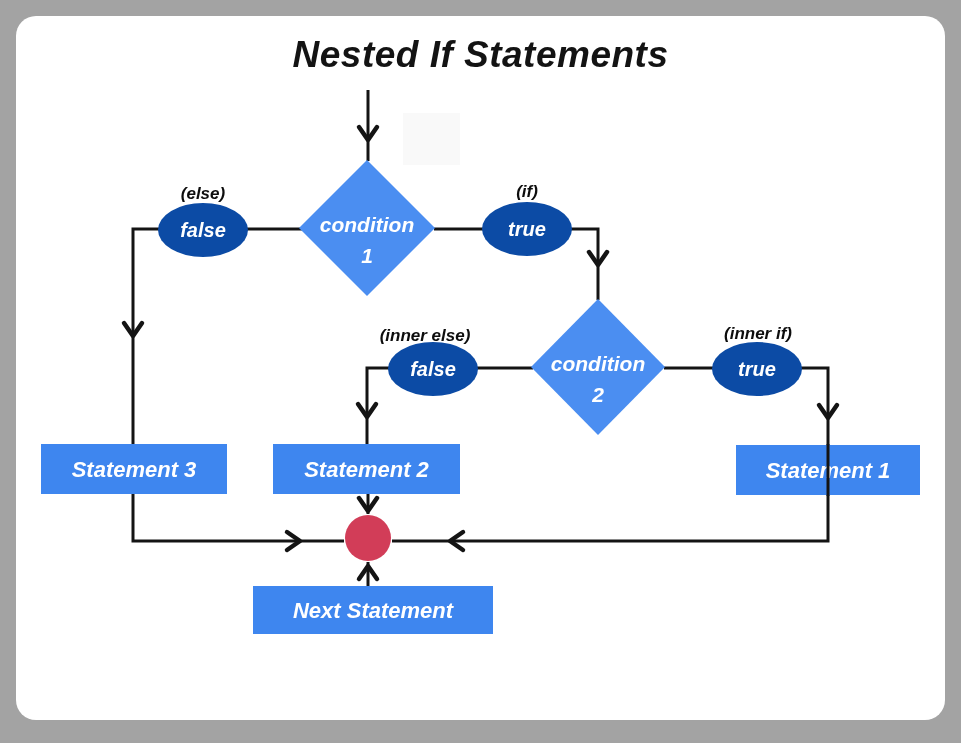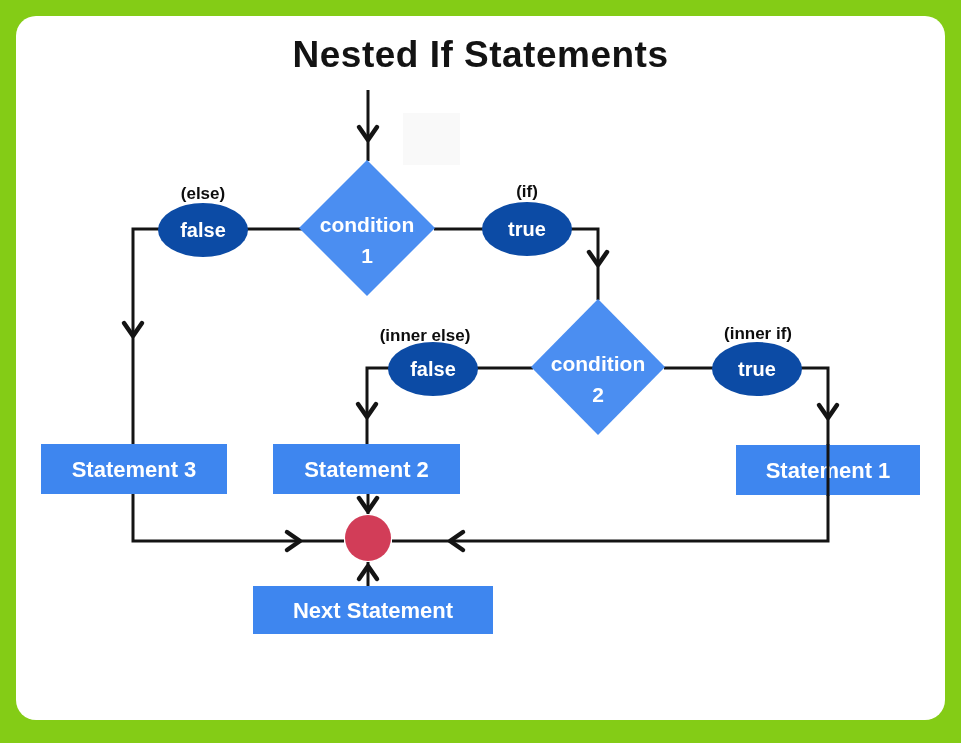--- a/index.html
+++ b/index.html
@@ -32,21 +32,21 @@
     left:0;top:0;
     width:961px;height:743px;
   }
   #flowchart-svg text{
     font-family:"Liberation Sans",sans-serif;
   }
 </style>
 </head>
 <body>
 
-<div id="frame" style="background: #84cc16;">
+<div id="frame" style="background: #a3a3a3; font-style: italic;">
   <div id="canvas-card" style="background: rgb(255, 255, 255);"></div>
   <div id="page-title" style="color: rgb(19, 19, 19);">Nested If Statements</div>
   <svg id="flowchart-svg" viewBox="0 0 961 743">
       <rect x="403" y="113" width="57" height="52" fill="#f9f9f9"></rect>
       <g>
         <path d="M368 90 L 368 161" fill="none" stroke="#141414" stroke-width="3"></path>
         <path d="M359 127 L368 140 L377 127" fill="none" stroke="#141414" stroke-width="4.5" stroke-linecap="round" stroke-linejoin="round"></path>
         <path d="M302 229 L 133 229 L 133 444" fill="none" stroke="#141414" stroke-width="3"></path>
         <path d="M124 323 L133 336 L142 323" fill="none" stroke="#141414" stroke-width="4.5" stroke-linecap="round" stroke-linejoin="round"></path>
         <path d="M133 494 L 133 541 L 344 541" fill="none" stroke="#141414" stroke-width="3"></path>

